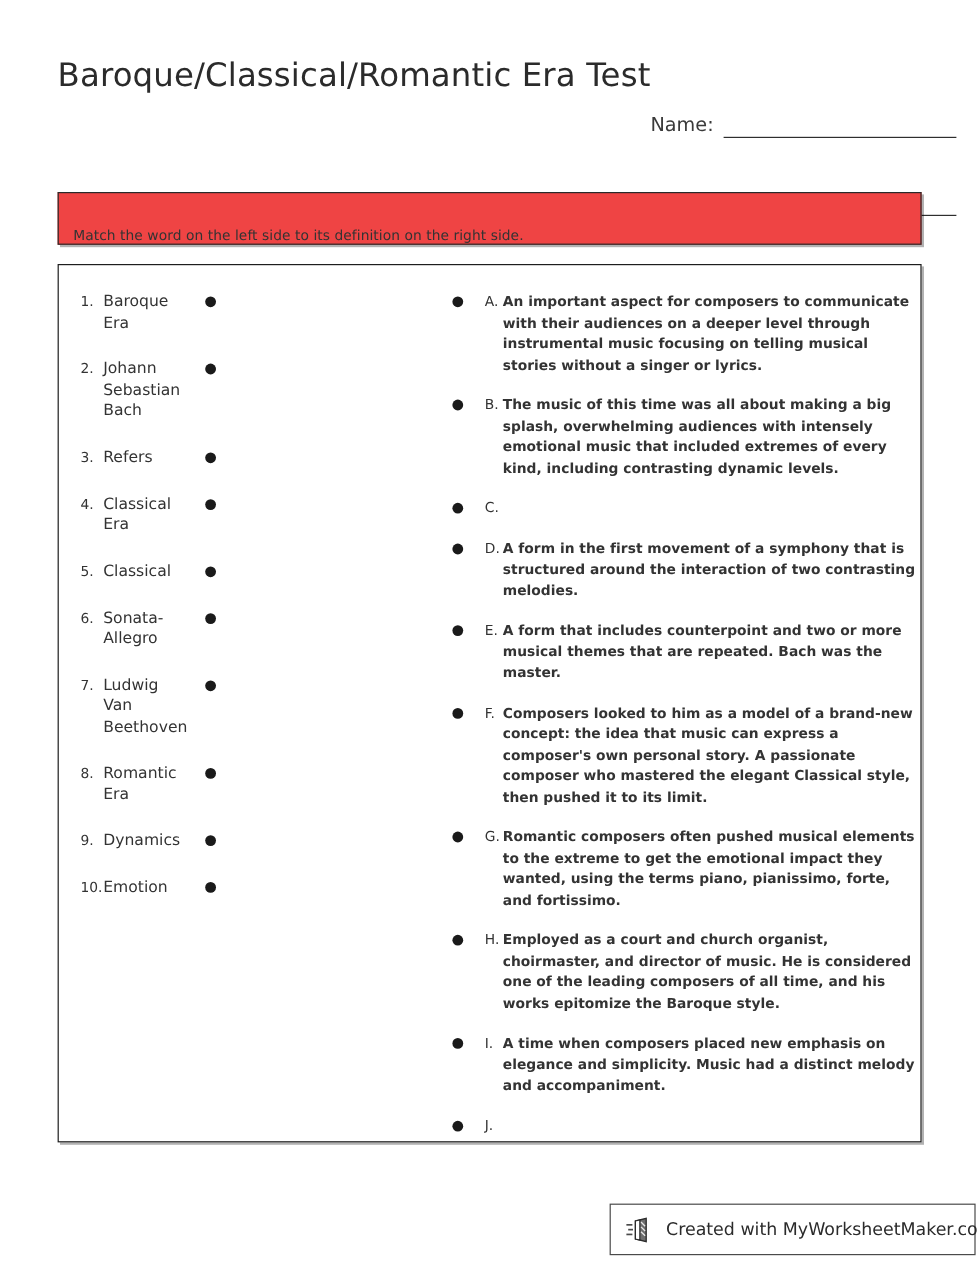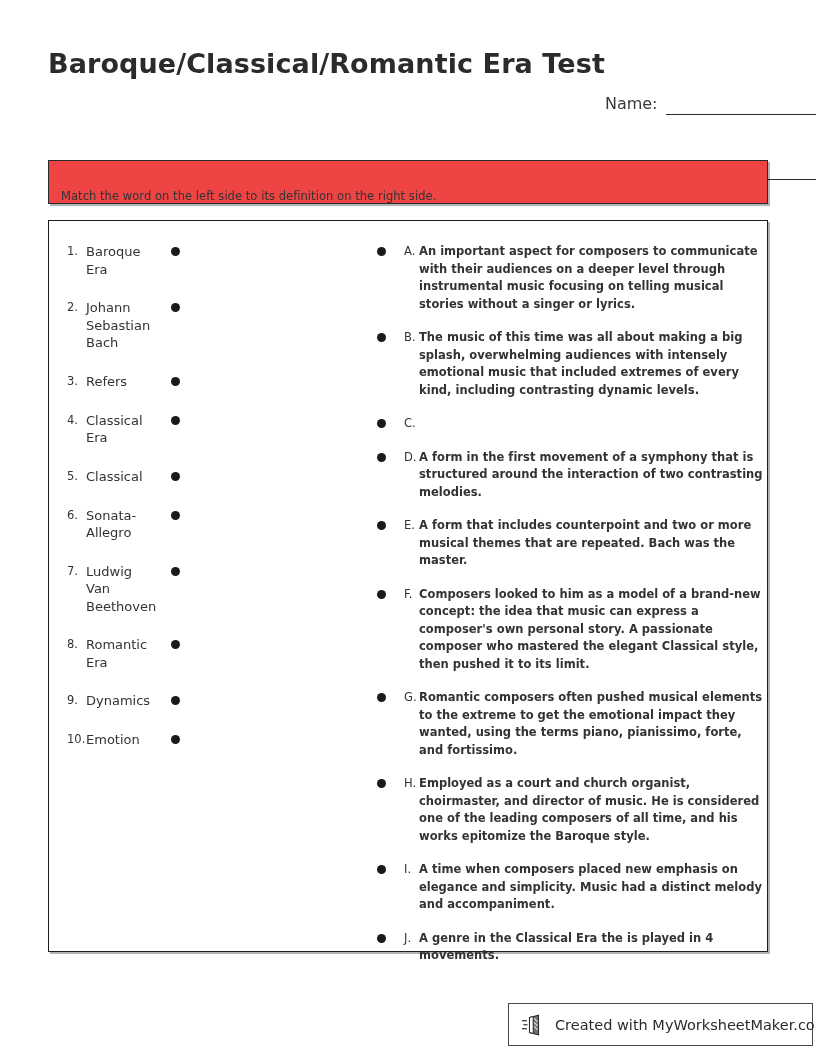--- a/index.html
+++ b/index.html
@@ -22,21 +22,21 @@
     left: 48px;
     top: 40px;
     width: 720px;
     height: 90px;
     display: flex;
     align-items: flex-start;
     justify-content: space-between;
   }
   .worksheet-title {
     font-size: 27px;
-    font-weight: 700;
+    font-weight: 400;
     letter-spacing: 0.1px;
     color: #2b2b2b;
     line-height: 1.2;
     margin-top: 8px;
     white-space: nowrap;
   }
   .name-date {
     width: 270px;
     margin-top: 10px;
   }
@@ -359,21 +359,20 @@
           <span class="bullet"></span>
         </span>
         <span class="def-letter">I.</span>
         <span class="def-text">A time when composers placed new emphasis on elegance and simplicity. Music had a distinct melody and accompaniment.</span>
       </div>
       <div class="def-row">
         <span class="def-bullet-wrap">
           <span class="bullet"></span>
         </span>
         <span class="def-letter">J.</span>
-        <span class="def-text">A genre in the Classical Era the is played in 4 movements.</span>
       </div>
     </div>
 </div>
 
 <div class="footer-badge">
   <span class="footer-logo">
     <svg width="26" height="26" viewBox="0 0 26 26" aria-hidden="true">
       <g fill="#4a4a4a">
         <rect x="1" y="8" width="5" height="1.4"></rect>
         <rect x="2.5" y="12" width="4" height="1.4"></rect>

